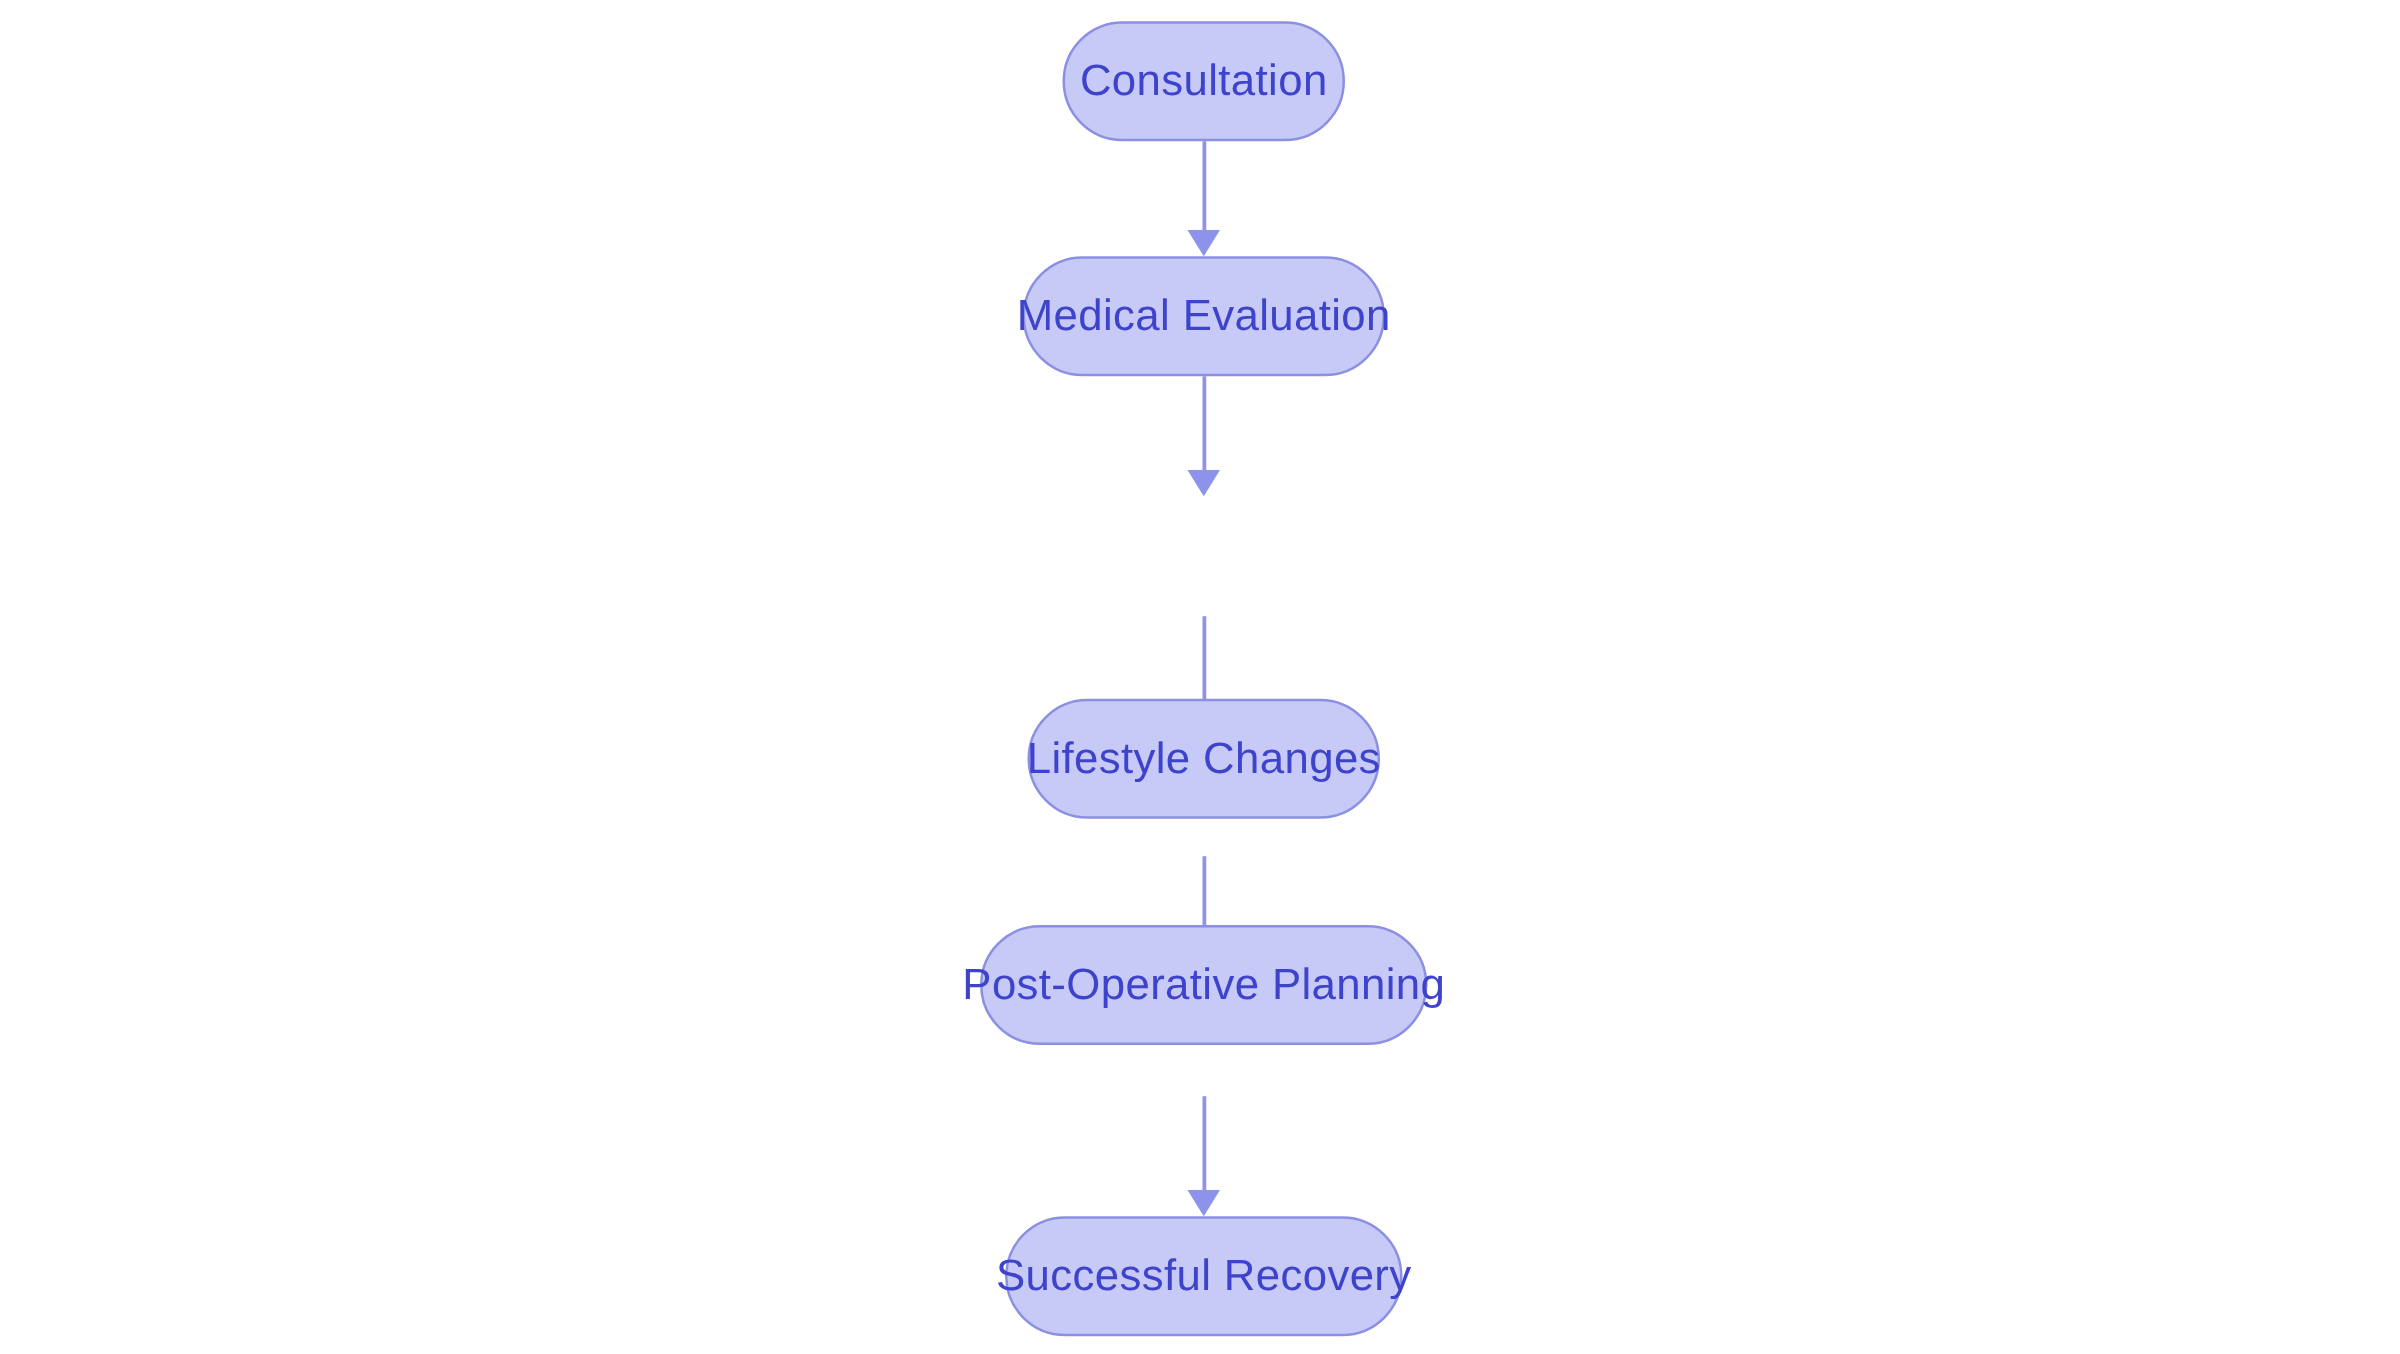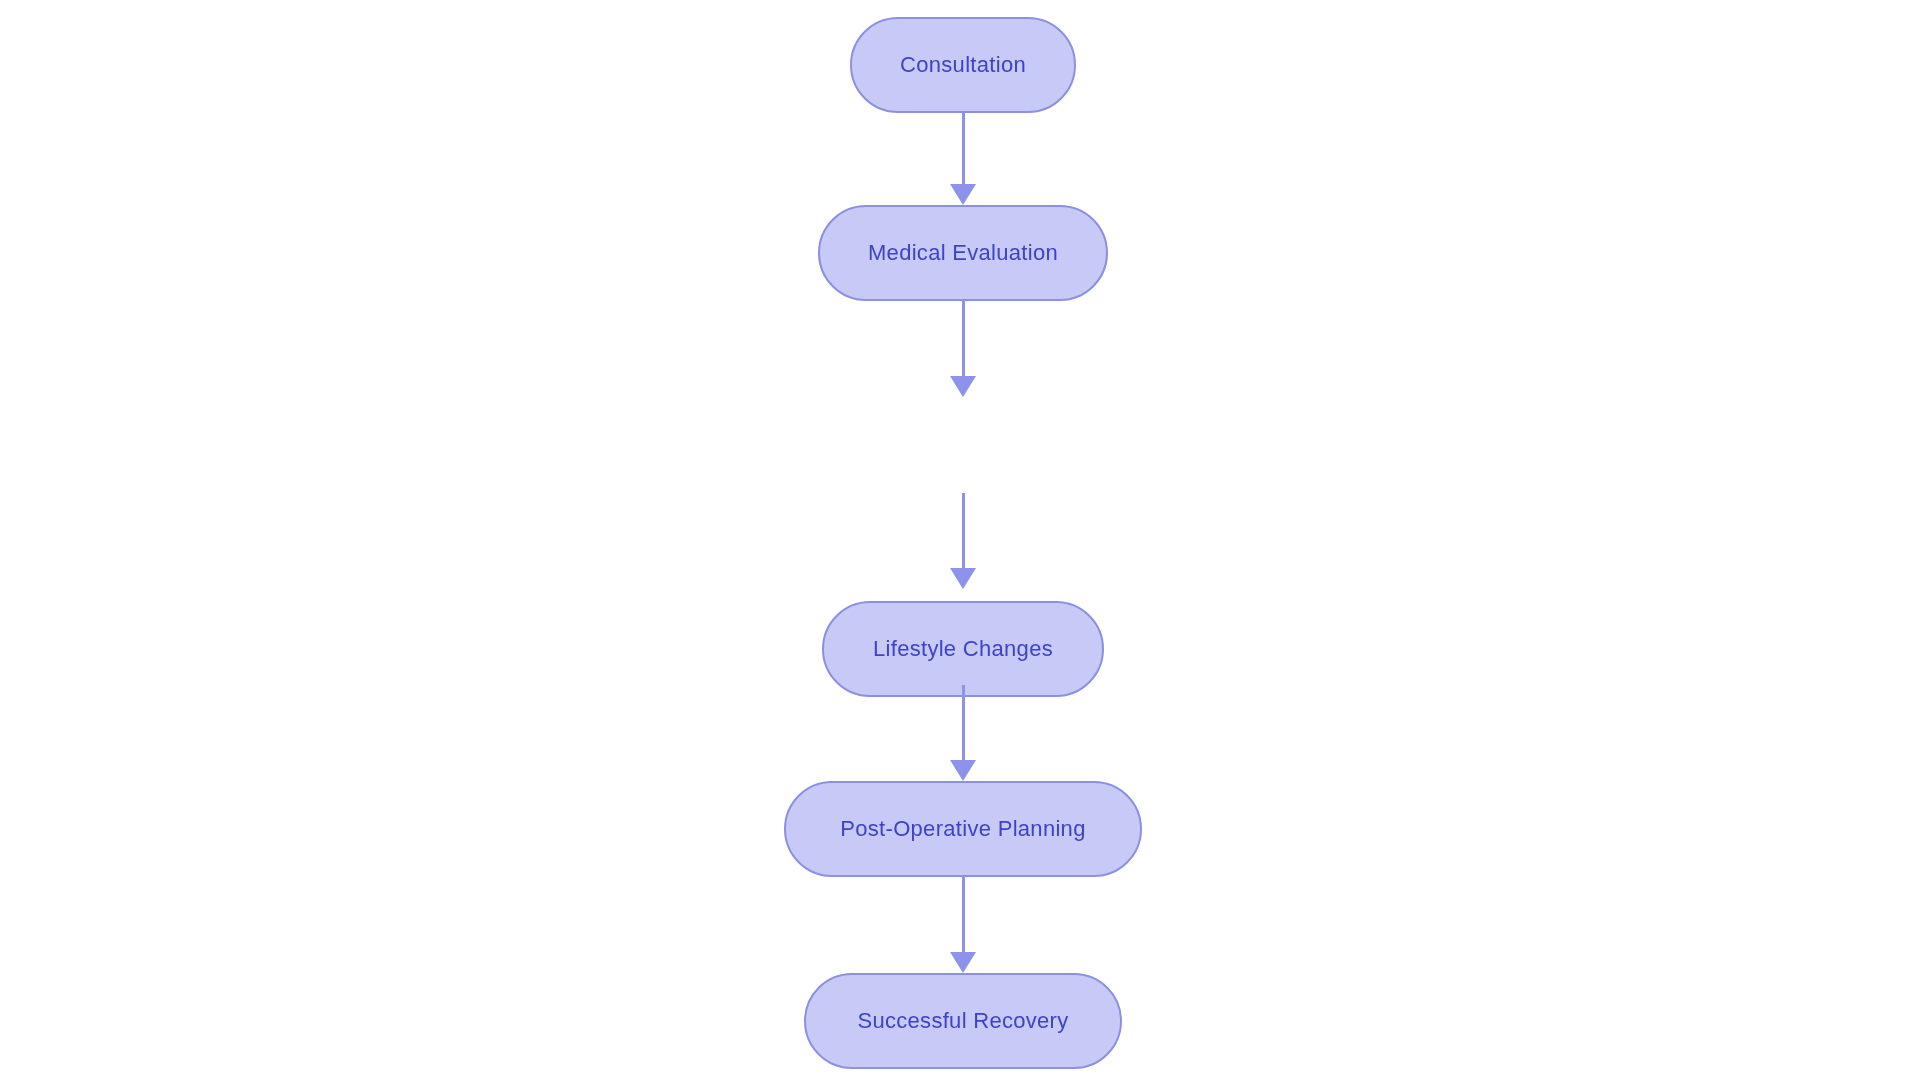--- a/index.html
+++ b/index.html
@@ -26,29 +26,29 @@
   .node {
     position: absolute;
     display: flex;
     align-items: center;
     justify-content: center;
     background: var(--node-fill);
     border: 2px solid var(--node-border);
     border-radius: 48px;
     height: 96px;
     color: var(--node-text);
-    font-size: 22px;
+    font-size: 35px;
     letter-spacing: 0.3px;
     white-space: nowrap;
   }
   .n1 { left: 850px; top: 17px;  width: 226px; }
   .n2 { left: 818px; top: 205px; width: 290px; }
   .n3 { left: 784px; top: 397px; width: 358px; }
-  .n4 { left: 822px; top: 601px; width: 282px; }
-  .n5 { left: 784px; top: 781px; width: 358px; }
+  .n4 { left: 822px; top: 559px; width: 282px; }
+  .n5 { left: 784px; top: 740px; width: 358px; }
   .n6 { left: 804px; top: 973px; width: 318px; justify-content: center; }
 
   .arrow {
     position: absolute;
     left: 949px;
     width: 28px;
   }
   .a1 { top: 113px; height: 92px; }
   .a2 { top: 301px; height: 96px; }
   .a3 { top: 493px; height: 96px; }

